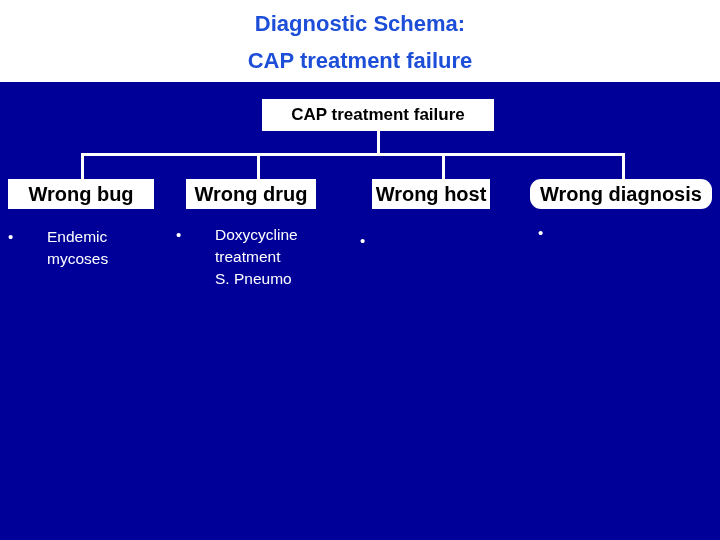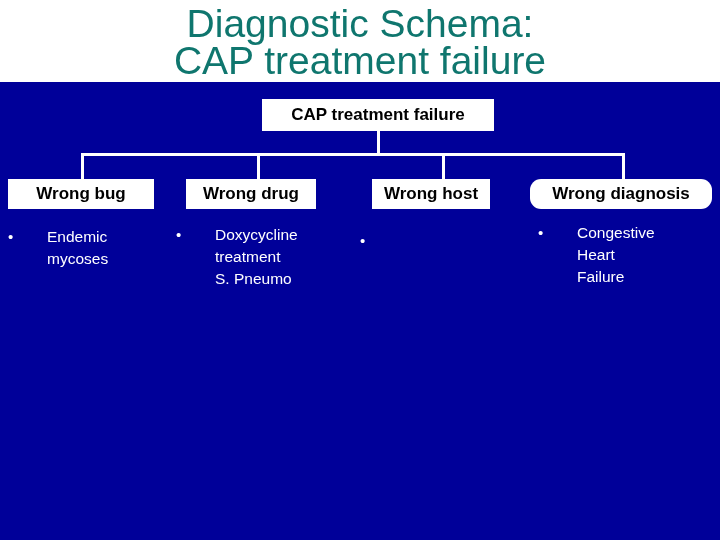--- a/index.html
+++ b/index.html
@@ -27,24 +27,24 @@
     width: 720px;
     height: 82px;
     background: #ffffff;
   }
   #slide-title {
     position: absolute;
     left: 0;
     top: 5px;
     width: 720px;
     text-align: center;
-    color: #0f766e;
-    font-size: 39px;
+    color: #1d4ed8;
+    font-size: 22px;
     line-height: 37px;
-    font-weight: normal;
+    font-weight: bold;
     letter-spacing: 0px;
     white-space: pre-line;
   }
   
   .node-box {
     position: absolute;
     background: #ffffff;
     color: #000000;
     font-weight: bold;
     display: flex;
@@ -57,21 +57,21 @@
     left: 262px;
     top: 99px;
     width: 232px;
     height: 32px;
     font-size: 17px;
   }
   
   .child-box {
     top: 179px;
     height: 30px;
-    font-size: 17px;
+    font-size: 20px;
   }
   #child-box-0 { left: 8px;   width: 146px; }
   #child-box-1 { left: 186px; width: 130px; }
   #child-box-2 { left: 372px; width: 118px; }
   #child-box-3 { left: 530px; width: 182px; border-radius: 11px; }
 
   
   .conn {
     position: absolute;
     background: #ffffff;
@@ -180,19 +180,16 @@
 
   <div class="bullet-col" id="bullet-col-2">
     <div class="bullet-item">
       <span class="bullet-marker">•</span>
     </div>
   </div>
 
   <div class="bullet-col" id="bullet-col-3">
     <div class="bullet-item">
       <span class="bullet-marker">•</span>
-      <span class="bullet-text">Congestive
-Heart
-Failure</span>
     </div>
   </div>
 
 </div>
 
 </body></html>

